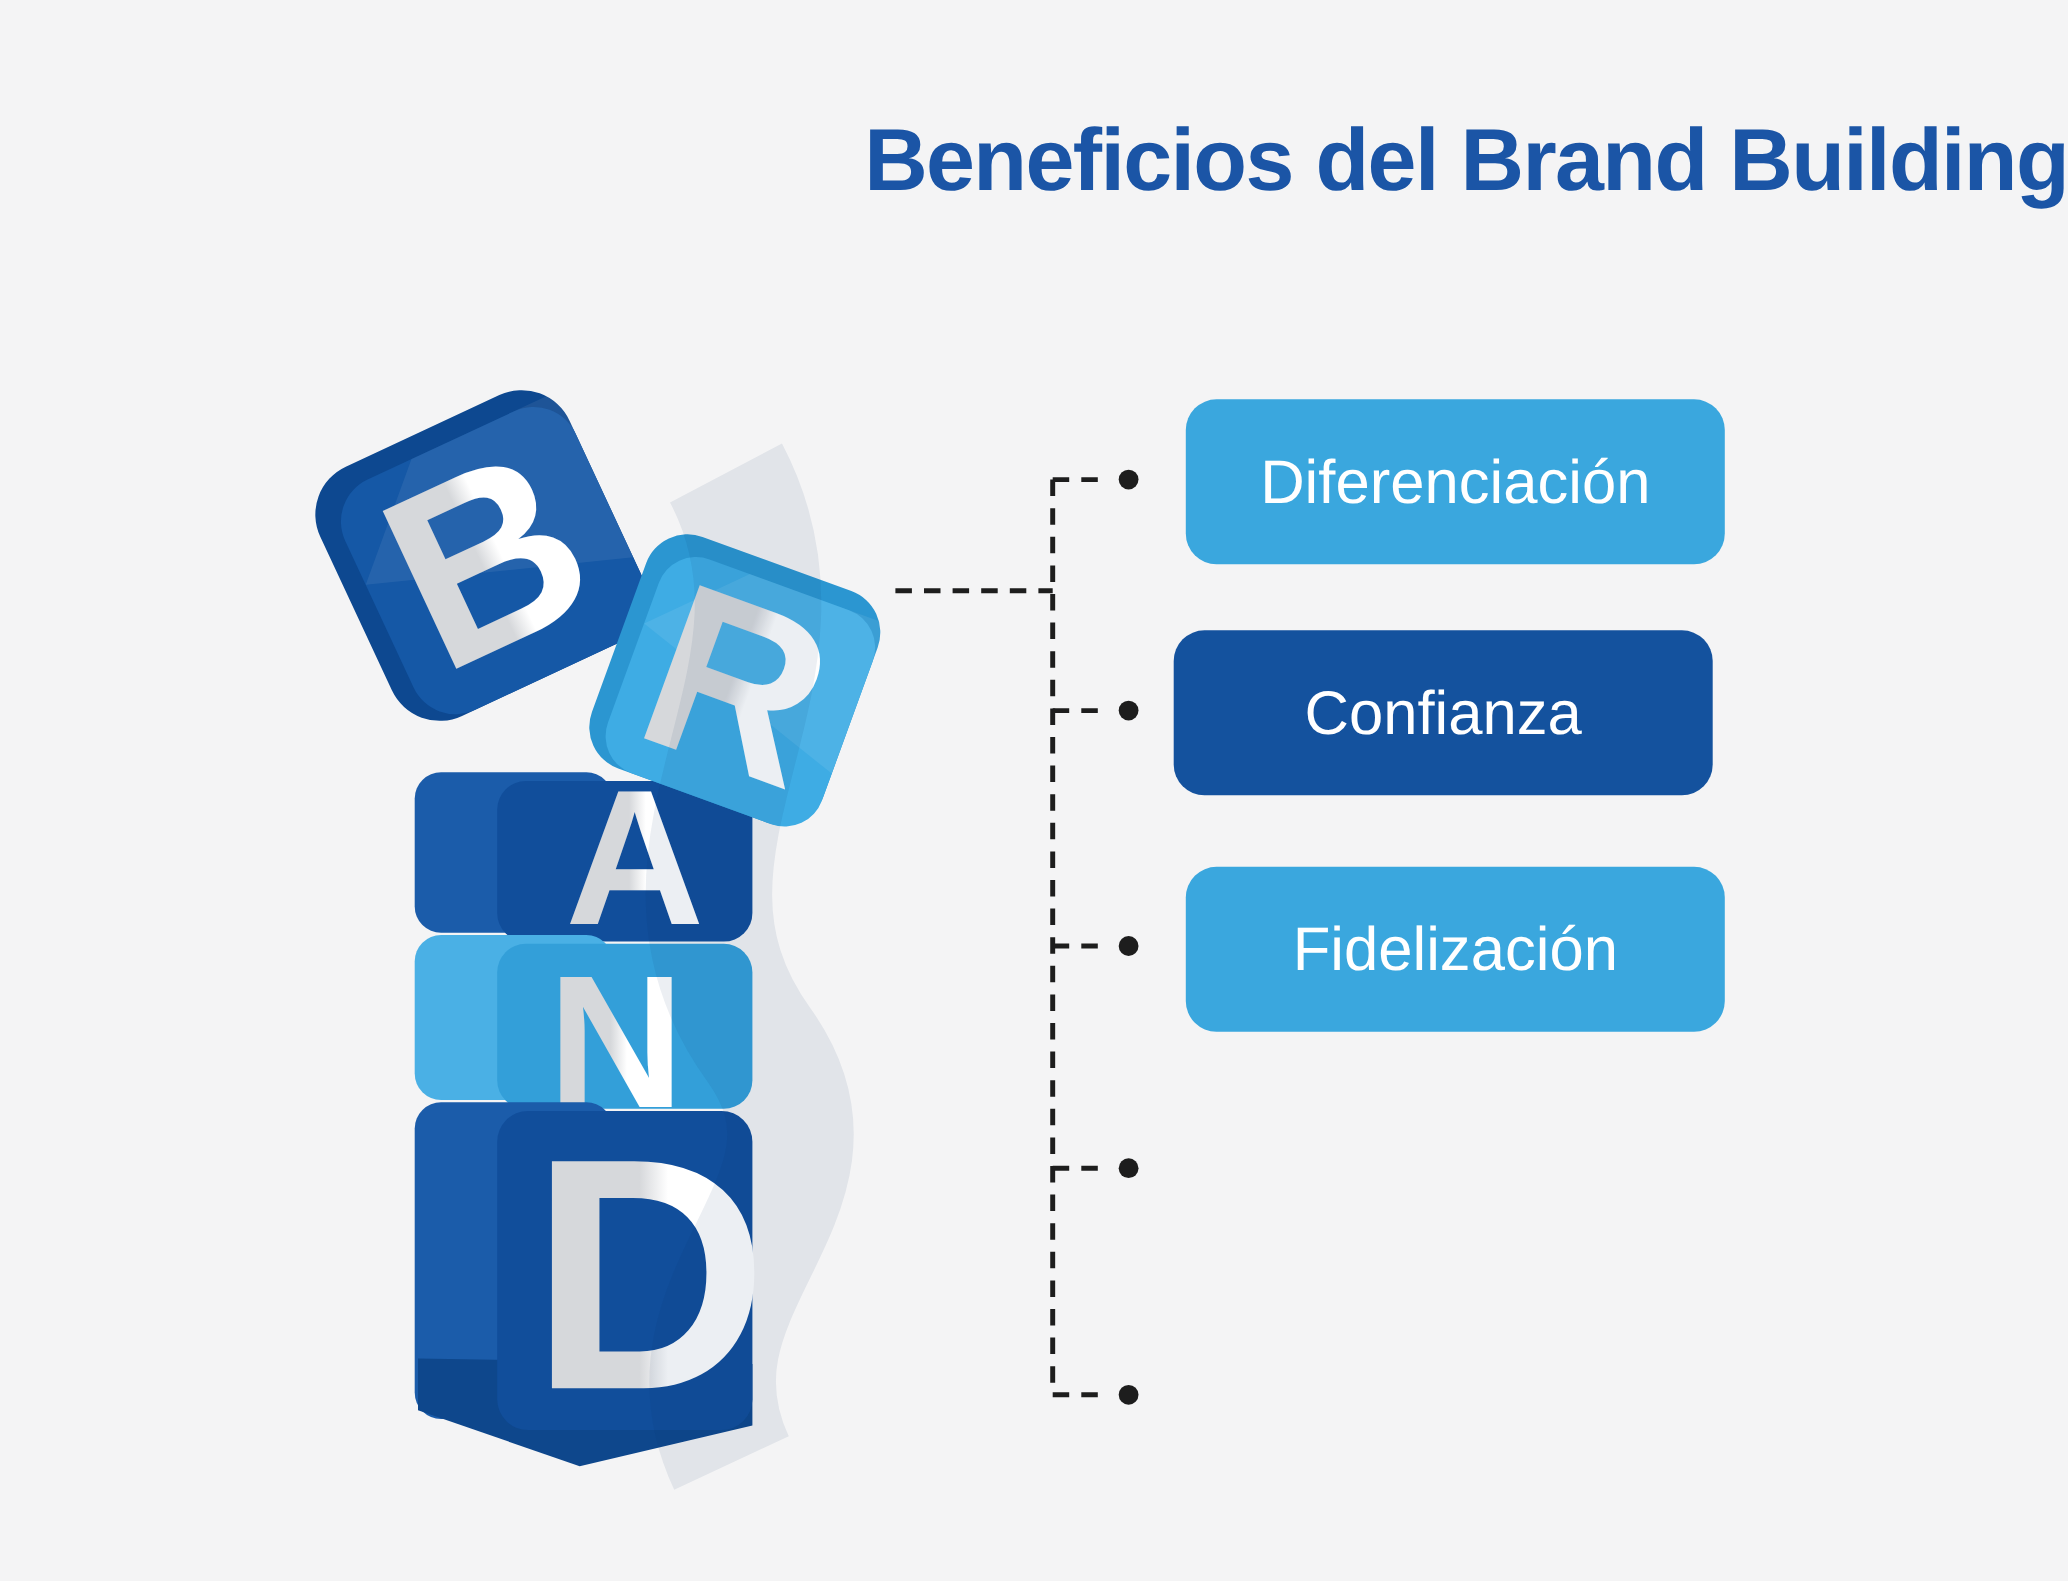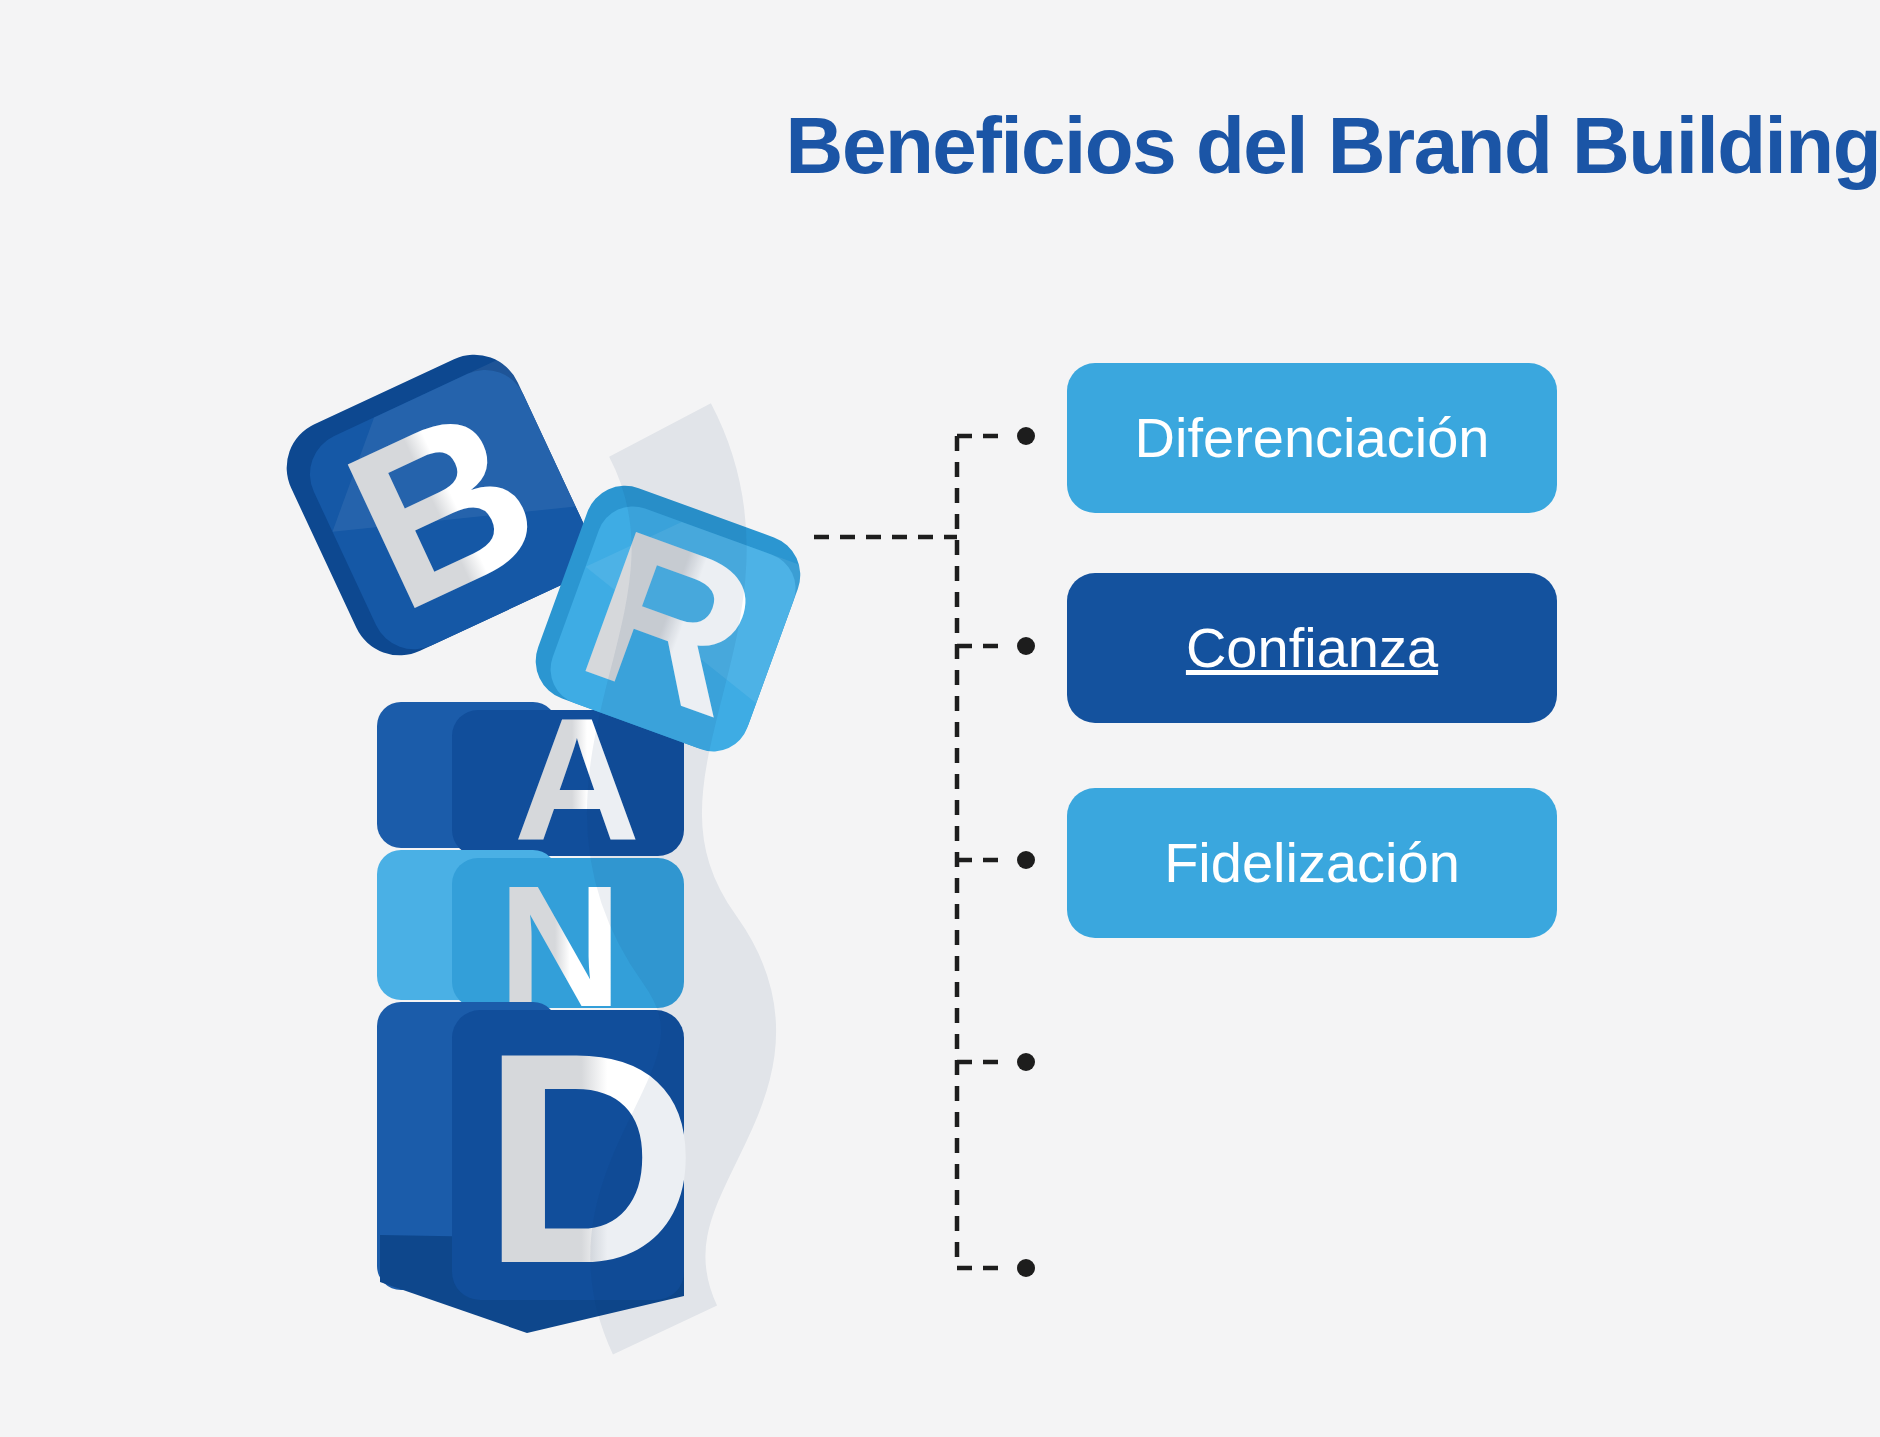--- a/index.html
+++ b/index.html
@@ -17,22 +17,22 @@
     text-align:right;font-size:80px;font-weight:bold;letter-spacing:-1.5px;
     color:var(--title-text);
   }
   .illustration{position:absolute;top:0;left:0;}
   .benefit{
     position:absolute;left:1067px;width:490px;height:150px;
     border-radius:28px;display:flex;align-items:center;justify-content:center;
     text-align:center;color:var(--button-text);font-size:56px;line-height:1.1;
     padding:0 14px;
   }
-  .benefit.light{background:var(--light-blue);}
-  .benefit.dark{background:var(--dark-blue);text-decoration:underline;}
+  .benefit.light{background:var(--light-blue);margin-left:11px;}
+  .benefit.dark{background:var(--dark-blue);}
   .blk-letter{
     font-family:"Liberation Sans",sans-serif;font-weight:bold;
     fill:url(#letterGrad);
   }
 </style>
 </head>
 <body>
 
 <div class="stage">
 

